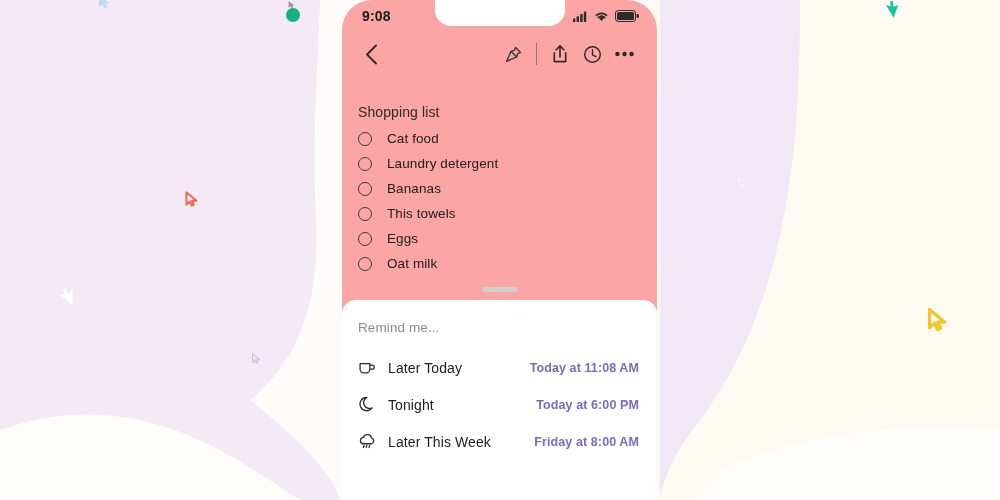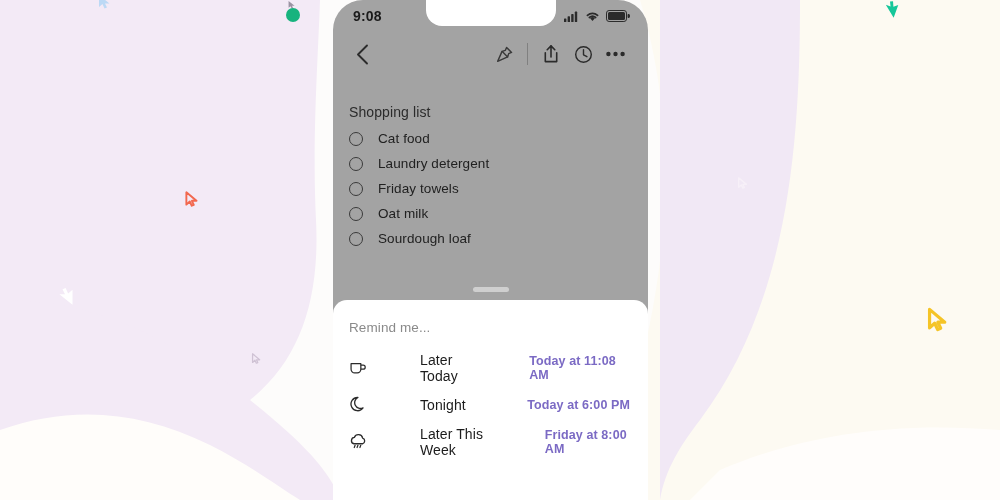--- a/index.html
+++ b/index.html
@@ -25,23 +25,23 @@
   .green-dot {
     position: absolute;
     width: 14px; height: 14px;
     border-radius: 50%;
     background: #17b37e;
   }
 
   
   #phone {
     position: absolute;
-    left: 333px; top: 0;
+    left: 342px; top: 0;
     width: 315px; height: 500px;
-    background: #a3a3a3;
+    background: #fca5a5;
     border-radius: 30px 30px 0 0;
     overflow: hidden;
   }
 
   
   #notch {
     position: absolute;
     left: 50%;
     transform: translateX(-50%);
     top: 0;
@@ -146,21 +146,20 @@
     color: #8a8a8a;
     margin-bottom: 14px;
     padding-left: 2px;
     letter-spacing: .1px;
   }
   .remind-row {
     display: flex;
     align-items: center;
     height: 37px;
     cursor: pointer;
-    gap: 41px;
   }
   .remind-icon {
     width: 22px; height: 22px;
     display: flex; align-items: center; justify-content: center;
     flex: 0 0 auto;
     margin-right: 10px;
   }
   .remind-label {
     font-size: 14px;
     color: #1c1c1c;
@@ -285,29 +284,33 @@
       <div class="todo-row">
         <div class="todo-circle"></div>
         <div class="todo-label">Cat food</div>
       </div>
       <div class="todo-row">
         <div class="todo-circle"></div>
         <div class="todo-label">Laundry detergent</div>
       </div>
       <div class="todo-row">
         <div class="todo-circle"></div>
-        <div class="todo-label">Friday towels</div>
+        <div class="todo-label">Bananas</div>
+      </div>
+      <div class="todo-row">
+        <div class="todo-circle"></div>
+        <div class="todo-label">This towels</div>
+      </div>
+      <div class="todo-row">
+        <div class="todo-circle"></div>
+        <div class="todo-label">Eggs</div>
       </div>
       <div class="todo-row">
         <div class="todo-circle"></div>
         <div class="todo-label">Oat milk</div>
-      </div>
-      <div class="todo-row">
-        <div class="todo-circle"></div>
-        <div class="todo-label">Sourdough loaf</div>
       </div>
     </div>
 
     <div id="drag-handle"></div>
 
     <div id="sheet">
       <div id="sheet-title">Remind me...</div>
 
       <div class="remind-row">
         <span class="remind-icon">

